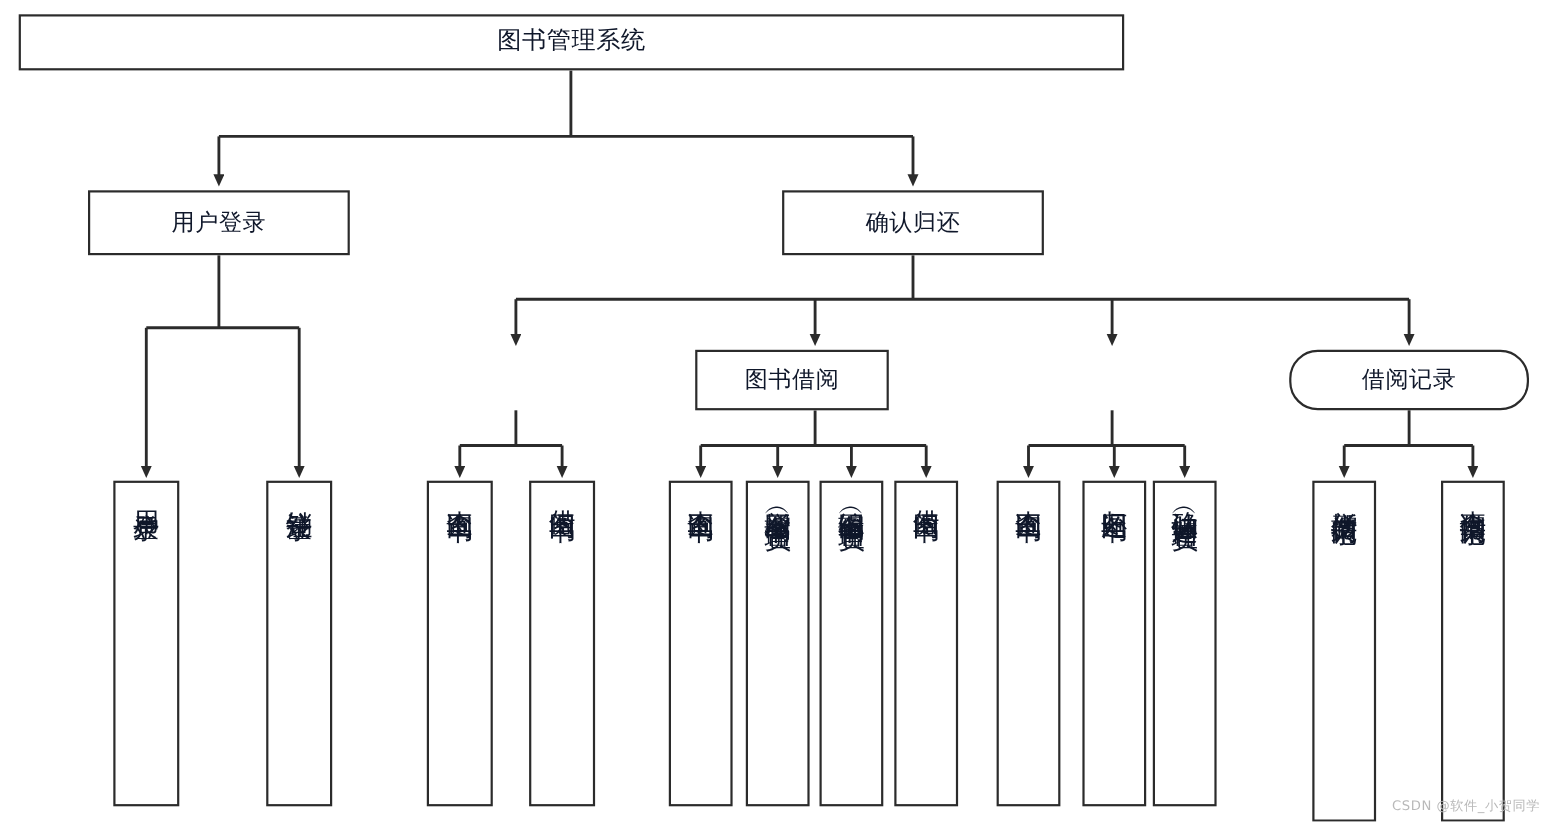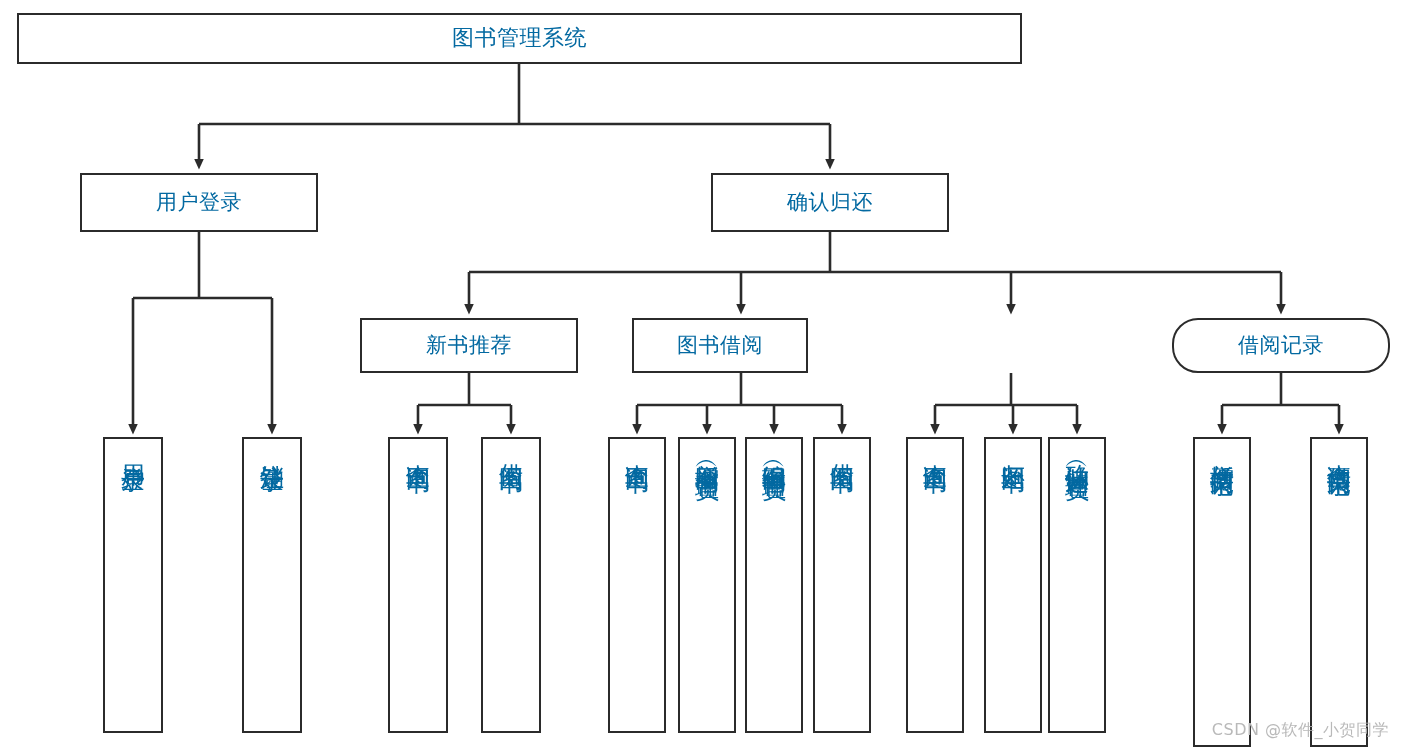--- a/index.html
+++ b/index.html
@@ -26,21 +26,21 @@
     pointer-events: none;
   }
   .node {
     position: absolute;
     box-sizing: border-box;
     border: 2px solid #2b2b2b;
     background: #ffffff;
     display: flex;
     align-items: center;
     justify-content: center;
-    color: #0369a1;
+    color: #0f172a;
     text-align: center;
   }
   .node .lbl {
     display: block;
     line-height: 1.12;
     letter-spacing: 0.5px;
   }
   
   .node.h .lbl {
     font-size: 21px;
@@ -58,23 +58,23 @@
   .node.v .lbl {
     writing-mode: vertical-rl;
     text-orientation: upright;
     font-size: 24px;
     line-height: 1.0;
     letter-spacing: 2px;
     white-space: nowrap;
   }
   #watermark {
     position: absolute;
-    right: 16px;
+    right: 5px;
     bottom: 6px;
-    font-size: 16px;
+    font-size: 12px;
     color: #b9b9b9;
     letter-spacing: 0.5px;
     white-space: nowrap;
     font-family: "DejaVu Sans", "Liberation Sans", sans-serif;
   }
 </style>
 </head>
 <body>
 
 <div id="canvas">
@@ -134,23 +134,20 @@
     <span class="lbl">图书管理系统</span>
   </div>
 
   <div class="node h" style="left:80px;top:173px;width:238px;height:59px;">
     <span class="lbl">用户登录</span>
   </div>
   <div class="node h" style="left:711px;top:173px;width:238px;height:59px;">
     <span class="lbl">确认归还</span>
   </div>
 
-  <div class="node h" style="left:360px;top:318px;width:218px;height:55px;">
-    <span class="lbl">新书推荐</span>
-  </div>
   <div class="node h" style="left:632px;top:318px;width:176px;height:55px;">
     <span class="lbl">图书借阅</span>
   </div>
   <div class="node h" style="left:1172px;top:318px;width:218px;height:55px;border-radius:26px;">
     <span class="lbl">借阅记录</span>
   </div>
 
   <div class="node v" style="left:103px;top:437px;width:60px;height:296px;">
     <span class="lbl">用户登录</span>
   </div>

